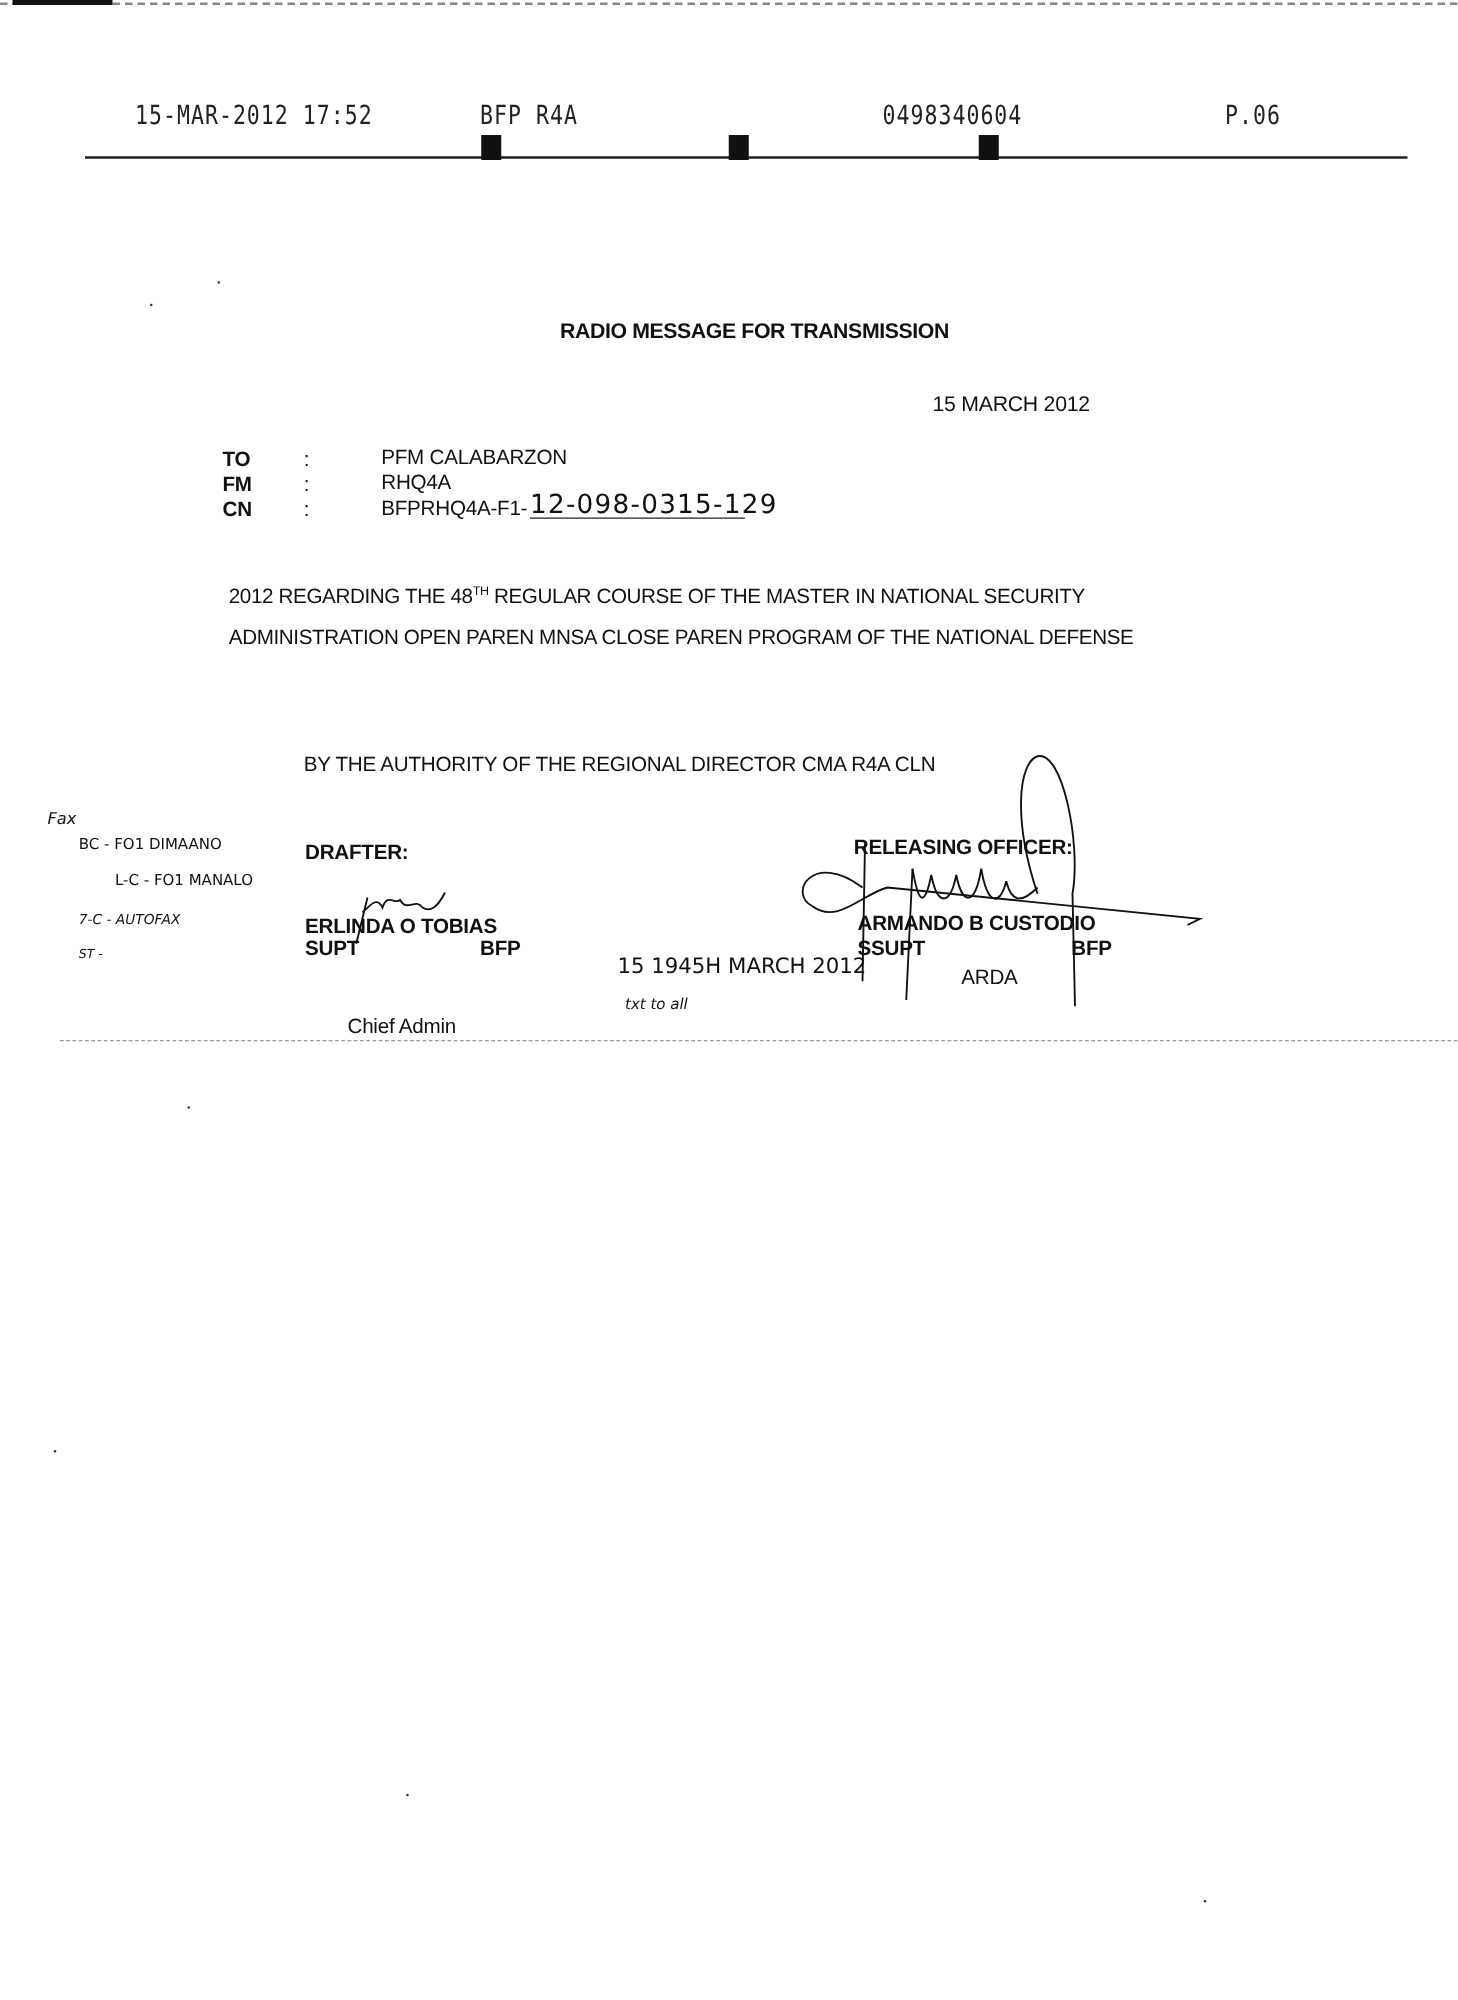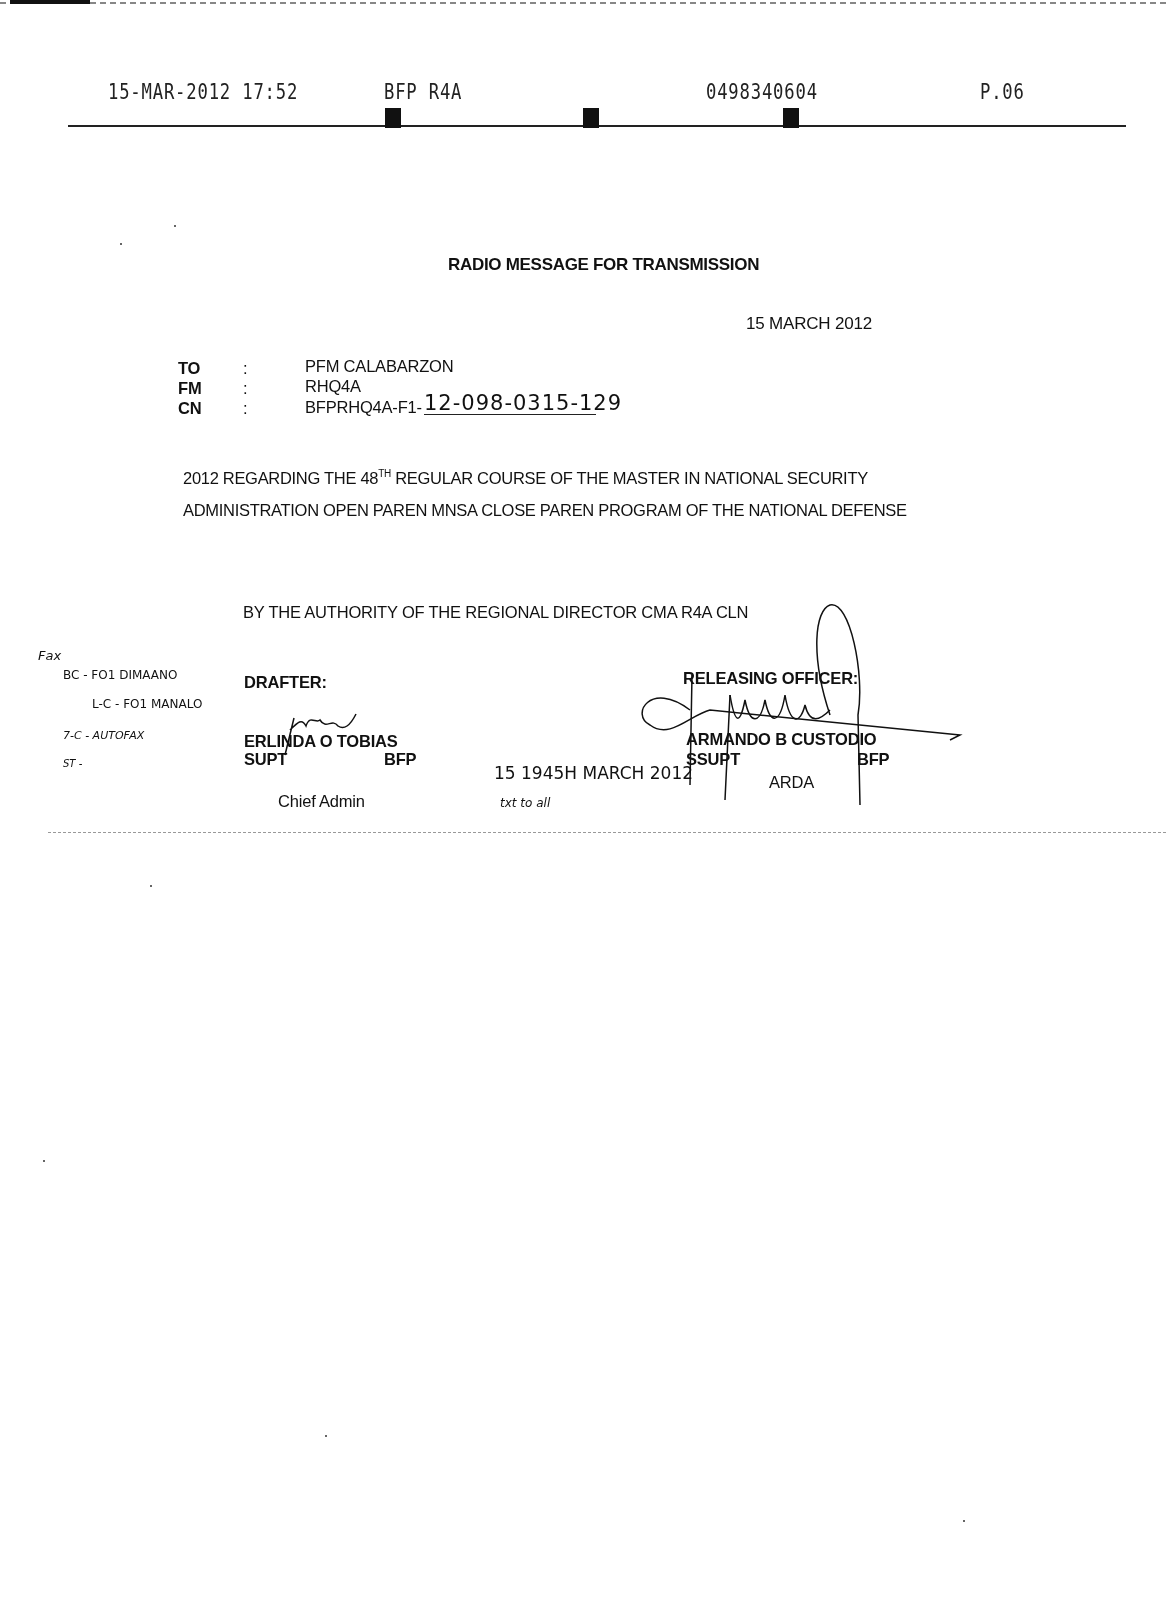--- a/index.html
+++ b/index.html
@@ -64,21 +64,21 @@
 <div class="abs hand" style="left:63px; top:729px; font-size:11px;">7-C - AUTOFAX</div>
 <div class="abs hand" style="left:63px; top:758px; font-size:10px;">ST -</div>
 
 <div class="abs txt bold" style="left:244px; top:673px;">DRAFTER:</div>
 <svg class="abs" style="left:280px; top:700px;" width="90" height="60" viewBox="0 0 90 60">
   <path d="M5 55 L14 18 M10 30 C 18 22, 22 18, 26 26 C 30 14, 36 24, 40 20 C 46 30, 52 18, 58 26 C 64 30, 70 26, 76 14" fill="none" stroke="#111" stroke-width="1.5"></path>
 </svg>
 <div class="abs txt bold" style="left:244px; top:732px;">ERLINDA O TOBIAS</div>
 <div class="abs txt bold" style="left:244px; top:750px;">SUPT</div>
 <div class="abs txt bold" style="left:384px; top:750px;">BFP</div>
-<div class="abs txt" style="left:278px; top:792px;">Chief Admin</div>
+<div class="abs txt" style="left:278px; top:812px;">Chief Admin</div>
 
 <div class="abs hand" style="left:494px; top:763px; font-size:17px; font-style:normal;">15 1945H MARCH 2012</div>
 <div class="abs hand" style="left:500px; top:796px; font-size:12px;">txt to all</div>
 
 <div class="abs txt bold" style="left:683px; top:669px;">RELEASING OFFICER:</div>
 <svg class="abs" style="left:630px; top:595px;" width="340" height="220" viewBox="0 0 340 220">
   <path d="M200 120 C 180 60, 185 15, 200 10 C 220 5, 235 80, 228 120 L 230 210" fill="none" stroke="#111" stroke-width="1.5"></path>
   <path d="M60 190 L 62 80 M 95 205 L 100 100" fill="none" stroke="#111" stroke-width="1.5"></path>
   <path d="M60 115 C 20 85, 0 120, 20 130 C 40 145, 60 120, 80 115 L 330 140 L 320 145" fill="none" stroke="#111" stroke-width="1.5"></path>
   <path d="M100 100 C 105 130, 110 130, 115 105 C 120 130, 130 130, 135 105 C 140 130, 150 130, 155 100 C 160 130, 170 130, 175 110 C 180 130, 190 125, 200 115" fill="none" stroke="#111" stroke-width="1.5"></path>

